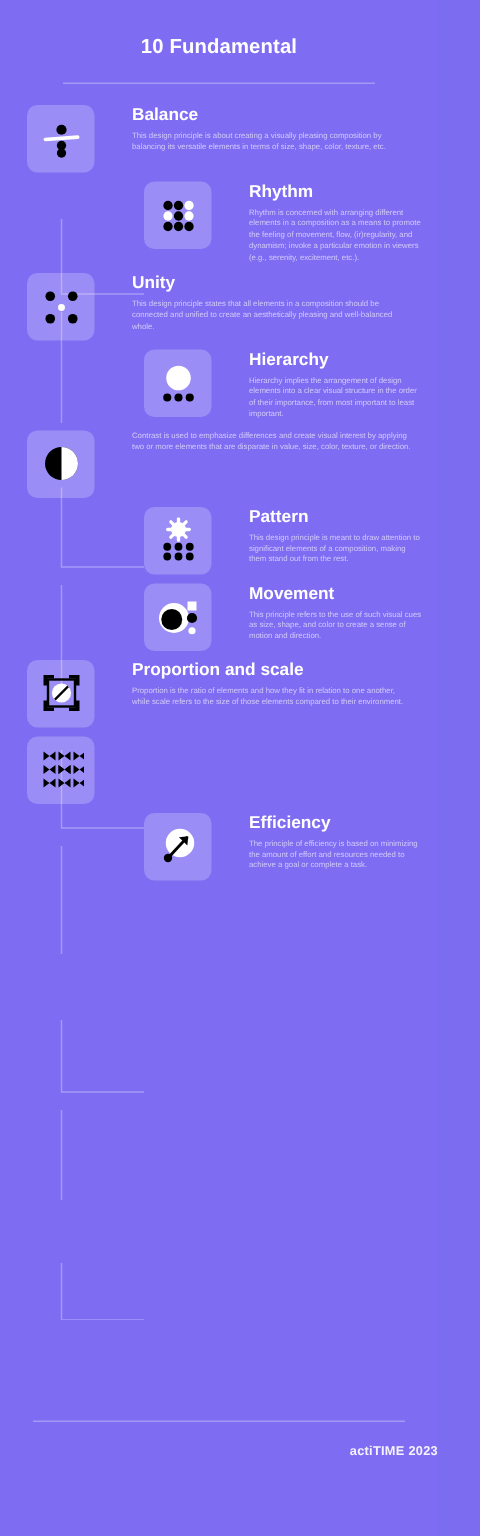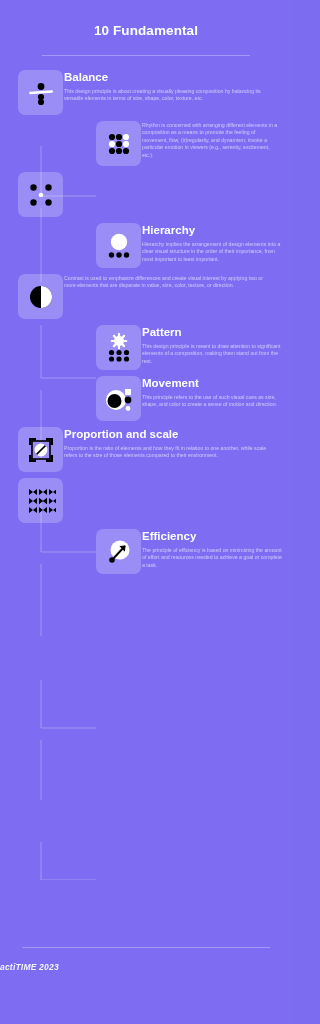--- a/index.html
+++ b/index.html
@@ -56,21 +56,21 @@
     left: 0; top: 0;
     width: 292px;
     height: 880px;
     pointer-events: none;
   }
 
   .item {
     position: relative;
     display: flex;
     align-items: flex-start;
-    gap: 1px;
+    gap: 25px;
     margin-bottom: 6px;
     padding: 0 18px;
     z-index: 2;
   }
   .item.right {
     padding-left: 96px;
     padding-right: 10px;
   }
 
   .icon-box {
@@ -104,22 +104,21 @@
     color: rgba(255,255,255,0.62);
     font-weight: normal;
   }
 
   
   .footer {
     position: absolute;
     left: 0;
     bottom: 52px;
     width: 292px;
-    text-align: left;
-    font-style: italic;
+    text-align: right;
   }
   .footer-rule {
     margin: 0 22px 14px 22px;
     height: 1px;
     background: rgba(255,255,255,0.30);
   }
   .footer-text {
     font-size: 8.5px;
     font-weight: bold;
     color: rgba(255,255,255,0.92);
@@ -186,33 +185,38 @@
           <circle cx="22" cy="8" r="3.1" fill="#fff"></circle>
           <circle cx="8" cy="15" r="3.1" fill="#fff"></circle>
           <circle cx="15" cy="15" r="3.1" fill="#000"></circle>
           <circle cx="22" cy="15" r="3.1" fill="#fff"></circle>
           <circle cx="8" cy="22" r="3.1" fill="#000"></circle>
           <circle cx="15" cy="22" r="3.1" fill="#000"></circle>
           <circle cx="22" cy="22" r="3.1" fill="#000"></circle>
         </svg>
       </div>
       <div class="item-text">
+        <h2 class="item-title">Rhythm</h2>
         <p class="item-desc">Rhythm is concerned with arranging different elements in a composition as a means to promote the feeling of movement, flow, (ir)regularity, and dynamism; invoke a particular emotion in viewers (e.g., serenity, excitement, etc.).</p>
       </div>
     </div>
 
     <div class="item left">
       <div class="icon-box">
         <svg width="30" height="30" viewBox="0 0 30 30">
           <circle cx="7.5" cy="7.5" r="3.2" fill="#000"></circle>
           <circle cx="22.5" cy="7.5" r="3.2" fill="#000"></circle>
           <circle cx="7.5" cy="22.5" r="3.2" fill="#000"></circle>
           <circle cx="22.5" cy="22.5" r="3.2" fill="#000"></circle>
           <circle cx="15" cy="15" r="2.3" fill="#fff"></circle>
         </svg>
+      </div>
+      <div class="item-text">
+        <h2 class="item-title">Unity</h2>
+        <p class="item-desc">This design principle states that all elements in a composition should be connected and unified to create an aesthetically pleasing and well-balanced whole.</p>
       </div>
     </div>
 
     <div class="item right">
       <div class="icon-box">
         <svg width="30" height="30" viewBox="0 0 30 30">
           <circle cx="15" cy="11" r="8.2" fill="#fff"></circle>
           <circle cx="7.5" cy="24" r="2.7" fill="#000"></circle>
           <circle cx="15" cy="24" r="2.7" fill="#000"></circle>
           <circle cx="22.5" cy="24" r="2.7" fill="#000"></circle>

